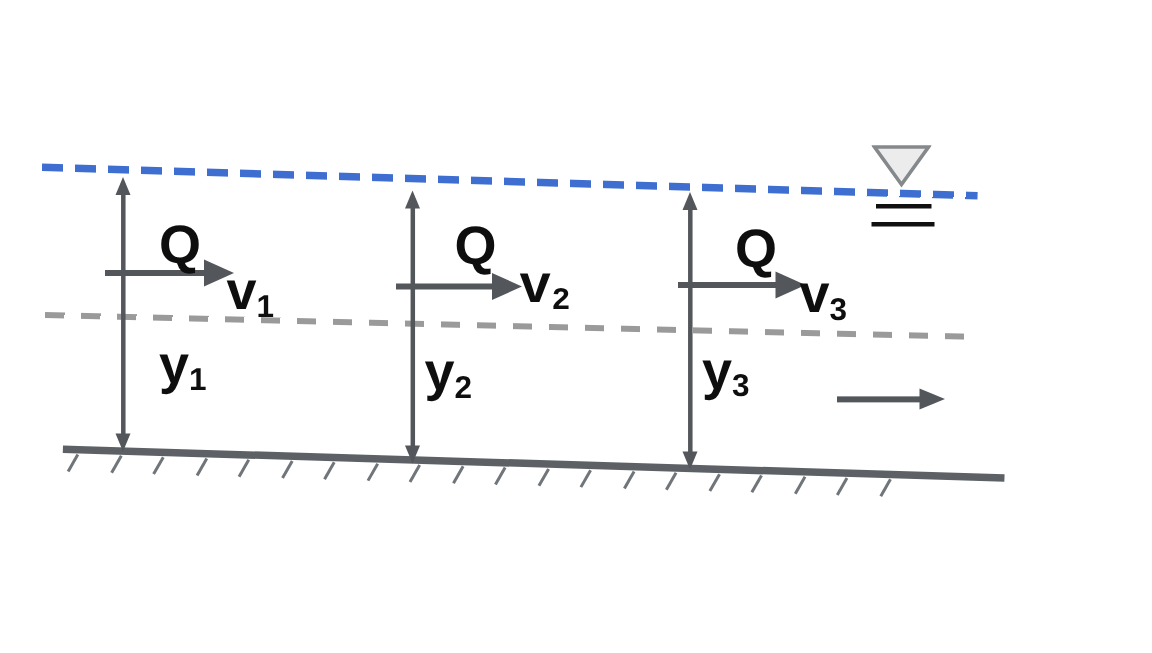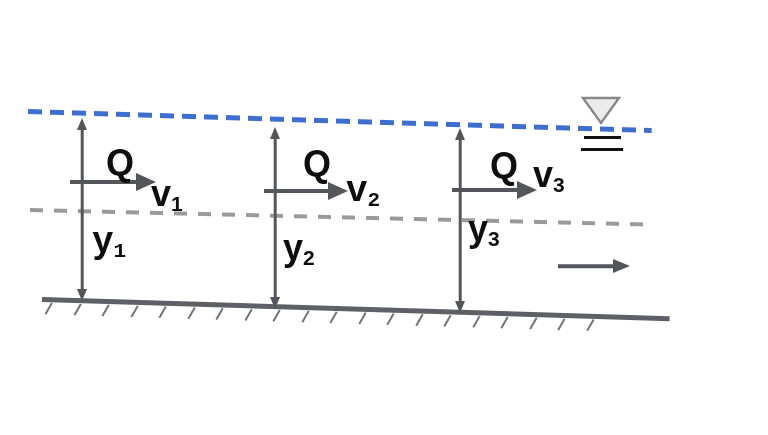--- a/index.html
+++ b/index.html
@@ -96,21 +96,21 @@
     <div class="head-up"></div>
       <div class="shaft"></div>
       <div class="head-down"></div>
   </div>
   <div class="harrow" style="left:70px;top:172px;width:86px;">
     <div class="shaft"></div>
       <div class="head"></div>
   </div>
   <div class="lbl" style="left:106px;top:145px;"><span>Q</span></div>
   <div class="lbl" style="left:151px;top:176px;"><span>v</span><span class="sub">1</span></div>
-  <div class="lbl" style="left:92px;top:225px;font-family:Liberation Mono, monospace;"><span>y</span><span class="sub">1</span></div>
+  <div class="lbl" style="left:106px;top:225px;"><span>y</span><span class="sub">1</span></div>
 
   <div class="varrow" style="left:269px;top:127px;height:182px;">
     <div class="head-up"></div>
       <div class="shaft"></div>
       <div class="head-down"></div>
   </div>
   <div class="harrow" style="left:264px;top:181px;width:84px;">
     <div class="shaft"></div>
       <div class="head"></div>
   </div>
@@ -121,21 +121,21 @@
   <div class="varrow" style="left:454px;top:128px;height:185px;">
     <div class="head-up"></div>
       <div class="shaft"></div>
       <div class="head-down"></div>
   </div>
   <div class="harrow" style="left:452px;top:180px;width:85px;">
     <div class="shaft"></div>
       <div class="head"></div>
   </div>
   <div class="lbl" style="left:490px;top:148px;"><span>Q</span></div>
-  <div class="lbl" style="left:533px;top:157px;"><span>v</span><span class="sub">3</span></div>
-  <div class="lbl" style="left:468px;top:211px;"><span>y</span><span class="sub">3</span></div>
+  <div class="lbl" style="left:533px;top:178px;"><span>v</span><span class="sub">3</span></div>
+  <div class="lbl" style="left:468px;top:229px;"><span>y</span><span class="sub">3</span></div>
 
   <div class="harrow small" style="left:558px;top:257px;width:72px;height:18px;">
     <div class="shaft"></div>
       <div class="head"></div>
   </div>
 
 </div>
 
 </body></html>

